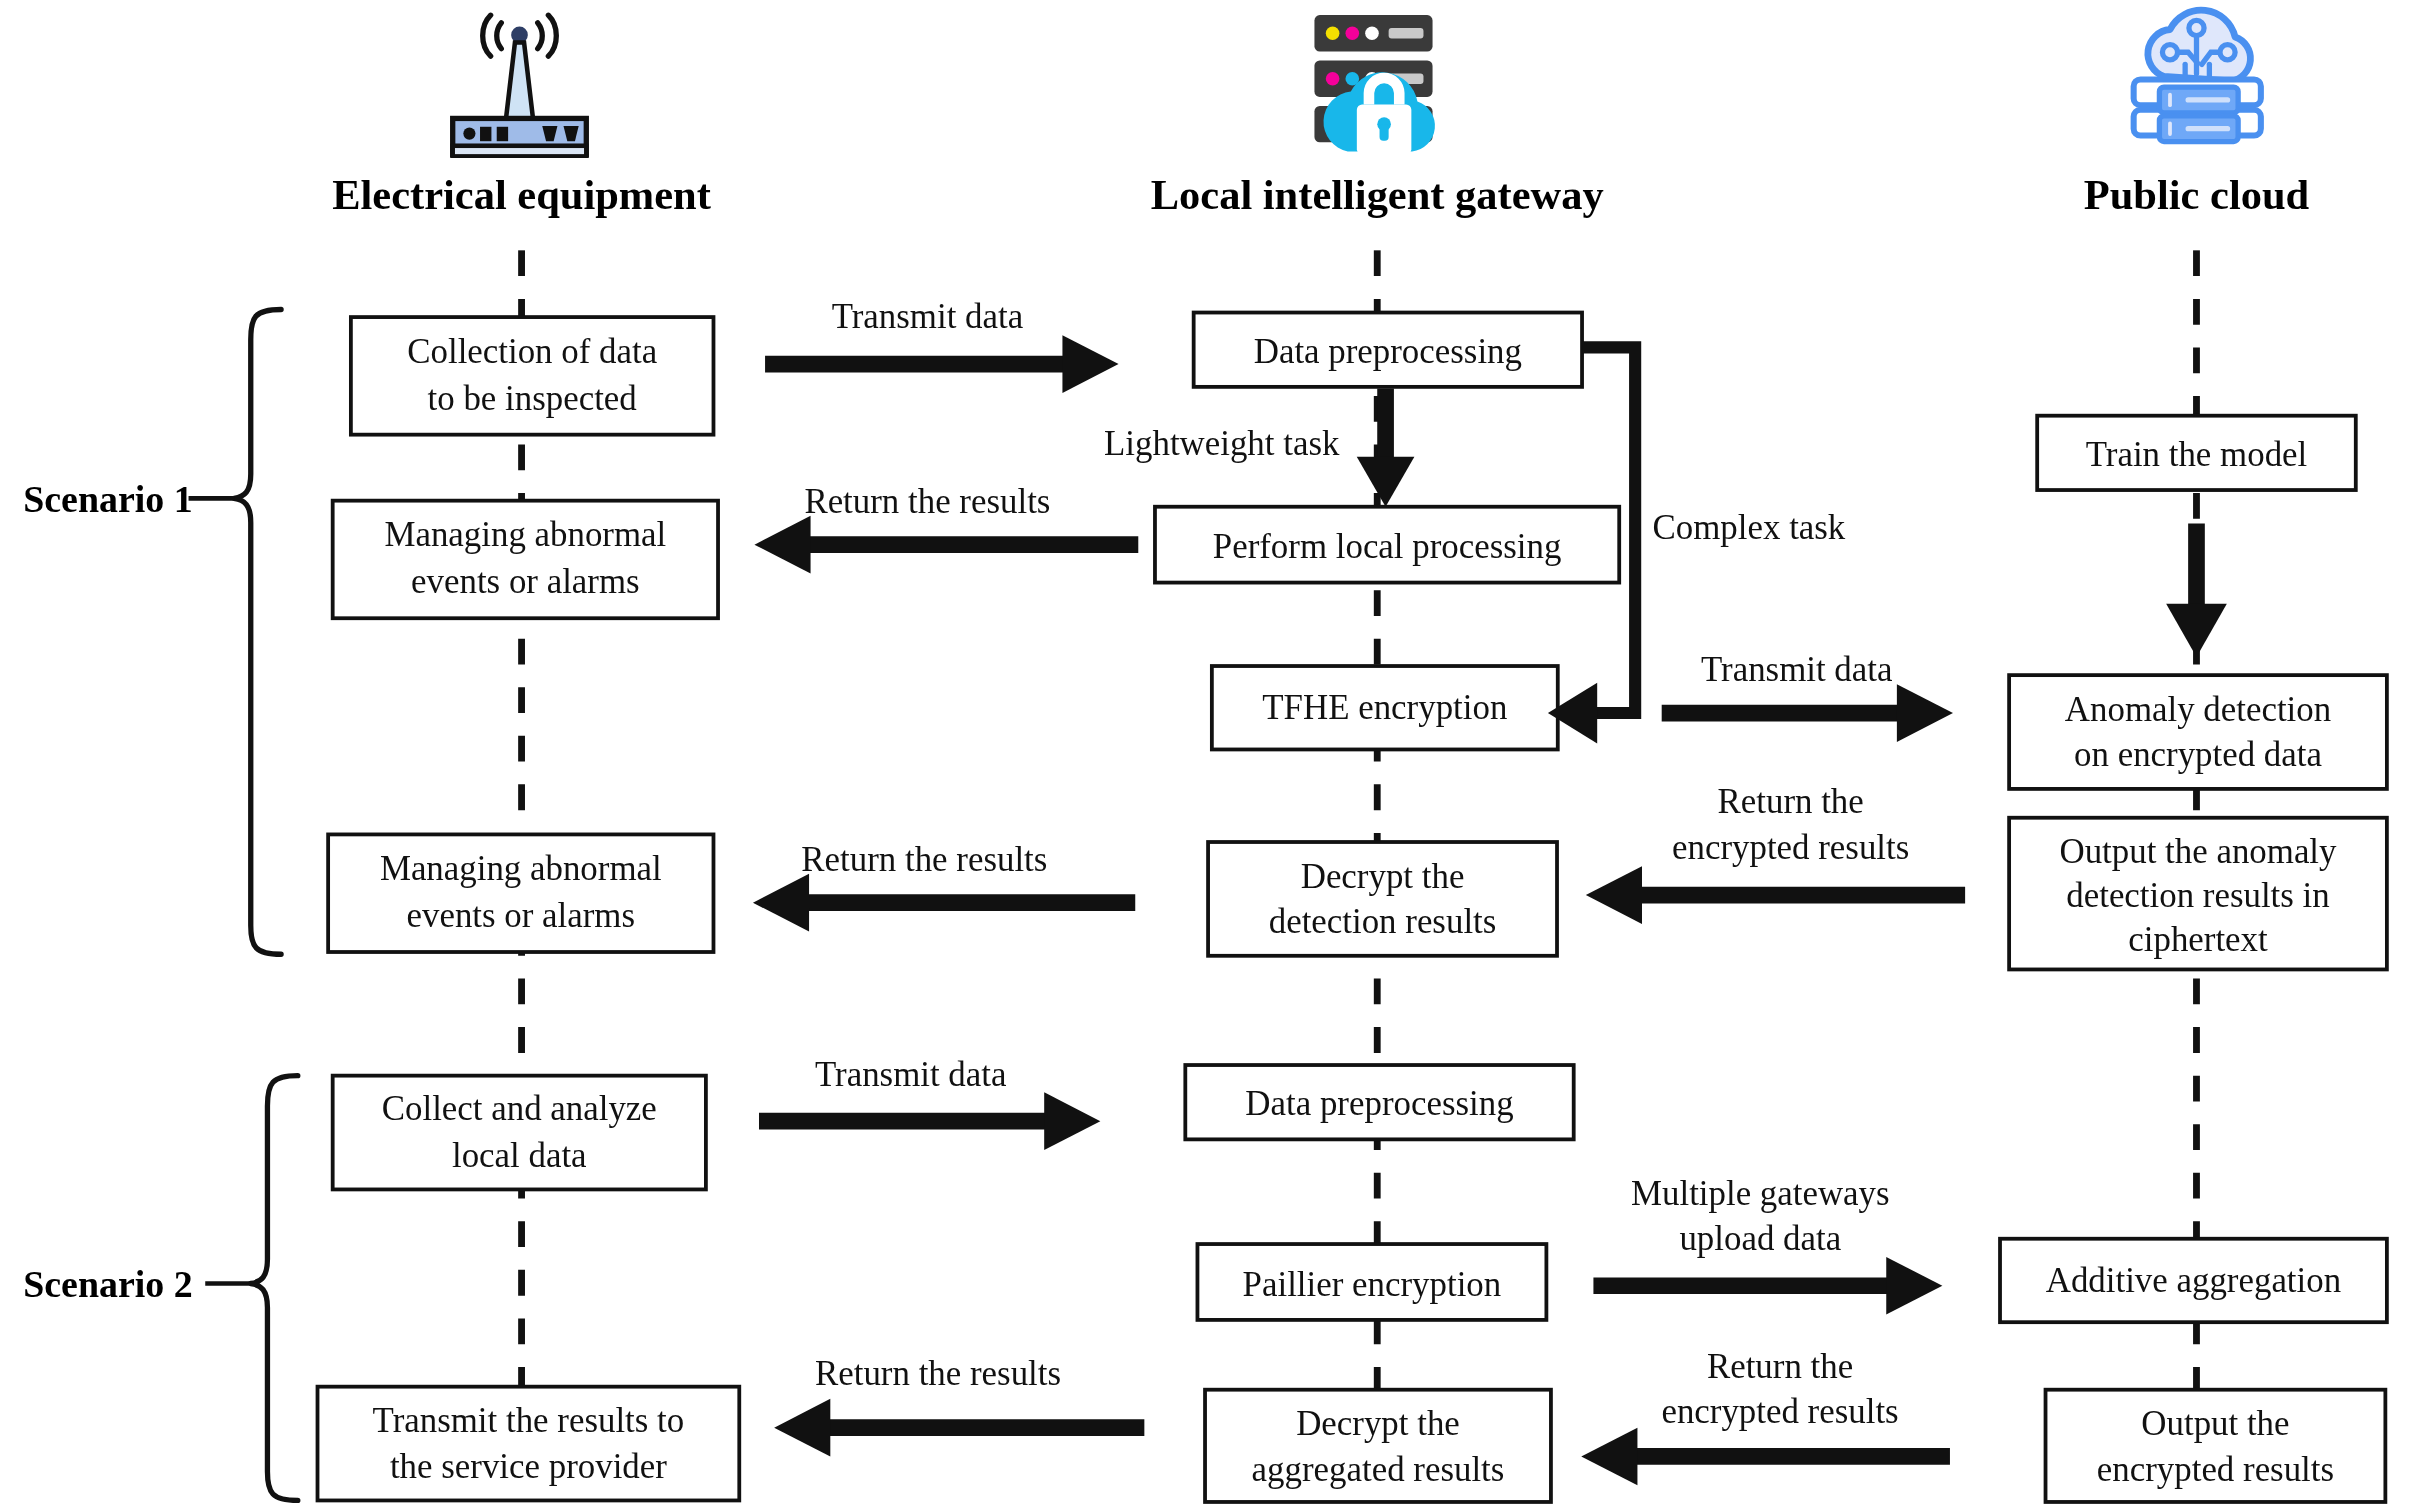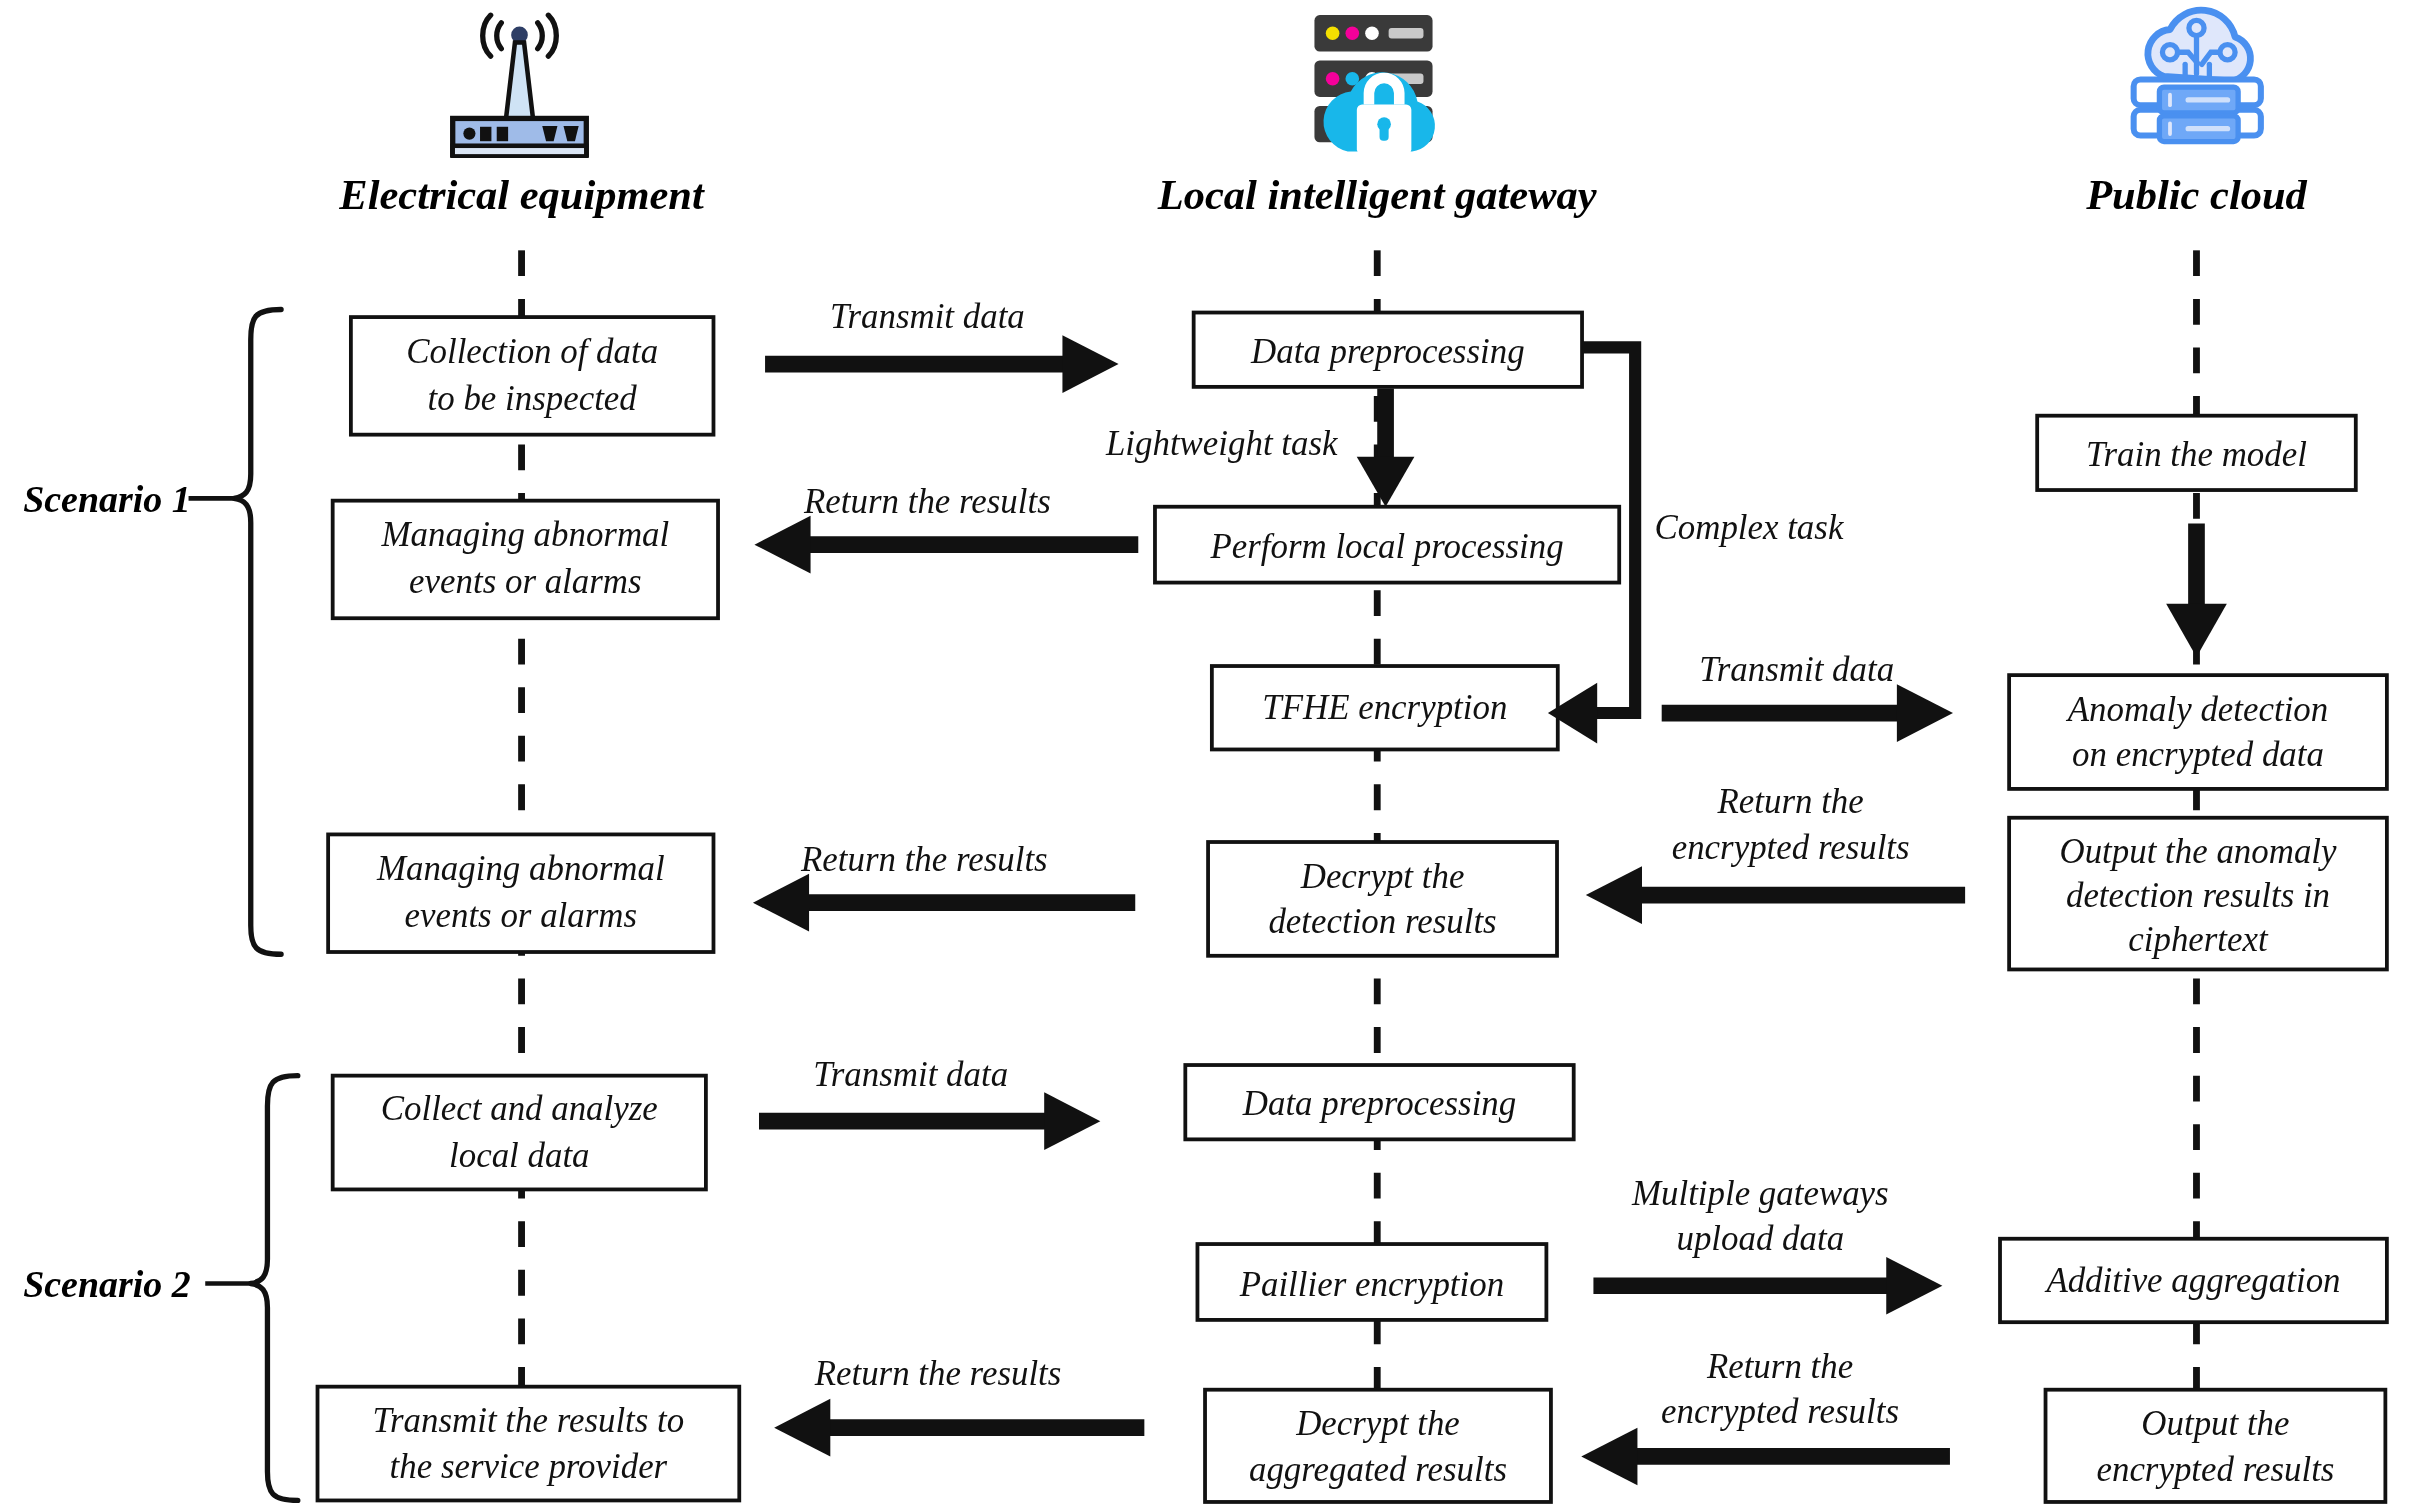--- a/index.html
+++ b/index.html
@@ -1,18 +1,18 @@
 <!DOCTYPE html>
 <html style="font-size:12px"><head>
 <meta charset="utf-8">
 <title>Sequence Diagram</title>
 <style>
   html,body{margin:0;padding:0;background:#ffffff;}
   body{width:2426px;height:1505px;font-family:"Liberation Serif",serif;overflow:hidden;}
-  #stage{position:relative;width:2426px;height:1199px;background:#fff;font-style:italic;}
+  #stage{position:relative;width:2426px;height:1199px;background:#fff;}
   svg#diagram{position:absolute;left:0;top:0;width:2426px;height:1505px;}
   .boxlabel{font-family:"Liberation Serif",serif;font-size:46px;fill:#111;text-anchor:middle;}
   .edgelabel{font-family:"Liberation Serif",serif;font-size:46px;fill:#111;text-anchor:middle;}
   .colheader{font-family:"Liberation Serif",serif;font-size:56px;font-weight:bold;fill:#000;text-anchor:middle;}
   .scenariolabel{font-family:"Liberation Serif",serif;font-size:50px;font-weight:bold;fill:#000;text-anchor:start;}
   .nodebox{fill:#ffffff;stroke:#111111;stroke-width:5;}
   .lifeline{stroke:#111;stroke-width:9;stroke-dasharray:34 30;fill:none;}
   .thinline{stroke:#111;stroke-width:6;fill:none;}
   .thickpath{stroke:#111;stroke-width:16;fill:none;}
   .brace{stroke:#111;stroke-width:7;fill:none;stroke-linecap:round;stroke-linejoin:round;}

